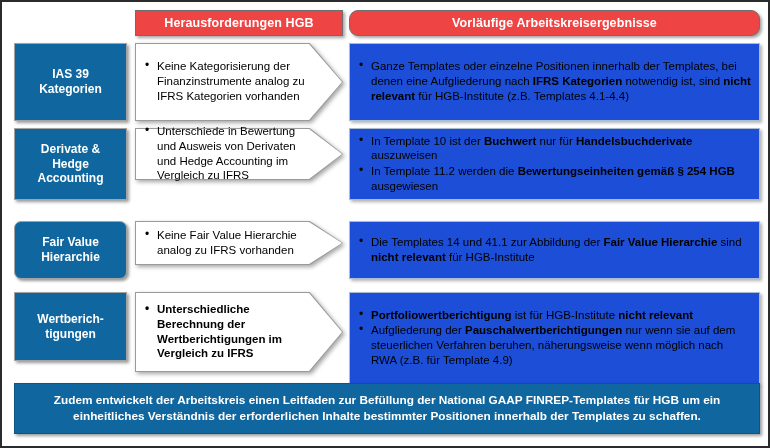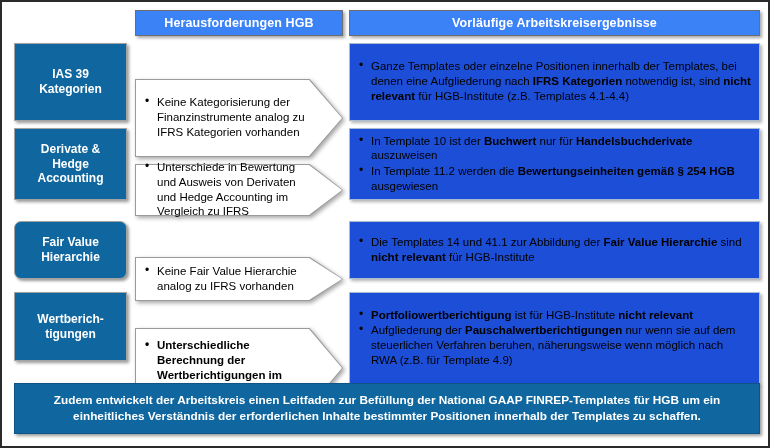--- a/index.html
+++ b/index.html
@@ -15,34 +15,34 @@
   #slide {
     position: relative;
     width: 770px; height: 448px;
     background: #ffffff;
     border: 2px solid #2b2b2b;
   }
 
   
   .hdr {
     position: absolute;
-    background: #3b82f6;
+    background: #ef4444;
     border: 1px solid #6e6e6e;
     color: #ffffff;
     font-weight: bold;
     font-size: 12.5px;
     display: flex;
     align-items: center;
     justify-content: center;
     text-align: center;
     box-shadow: 2px 2px 3px rgba(0,0,0,0.35);
     letter-spacing: 0.1px;
   }
   #hdr-mid { left: 133px; top: 8px; width: 208px; height: 26px; }
-  #hdr-right { left: 347px; top: 8px; width: 411px; height: 26px; }
+  #hdr-right { left: 347px; top: 8px; width: 411px; height: 26px; border-radius: 9px; }
 
   
   .cat {
     position: absolute;
     left: 12px;
     width: 113px;
     background: #10679f;
     border: 1px solid #a3a3a3;
     color: #ffffff;
     font-weight: bold;
@@ -54,21 +54,20 @@
     text-align: center;
     box-shadow: 2px 2px 3px rgba(0,0,0,0.4);
   }
 
   
   .chev-wrap {
     position: absolute;
     left: 133px;
     width: 208px;
     filter: drop-shadow(2px 2px 2px rgba(0,0,0,0.35));
-    margin-top: 36px;
   }
   .chev-outline {
     position: absolute;
     inset: 0;
     background: #9a9a9a;
     -webkit-clip-path: polygon(0 0, 84% 0, 100% 50%, 84% 100%, 0 100%);
     clip-path: polygon(0 0, 84% 0, 100% 50%, 84% 100%, 0 100%);
   }
   .chev-inner {
     position: absolute;

